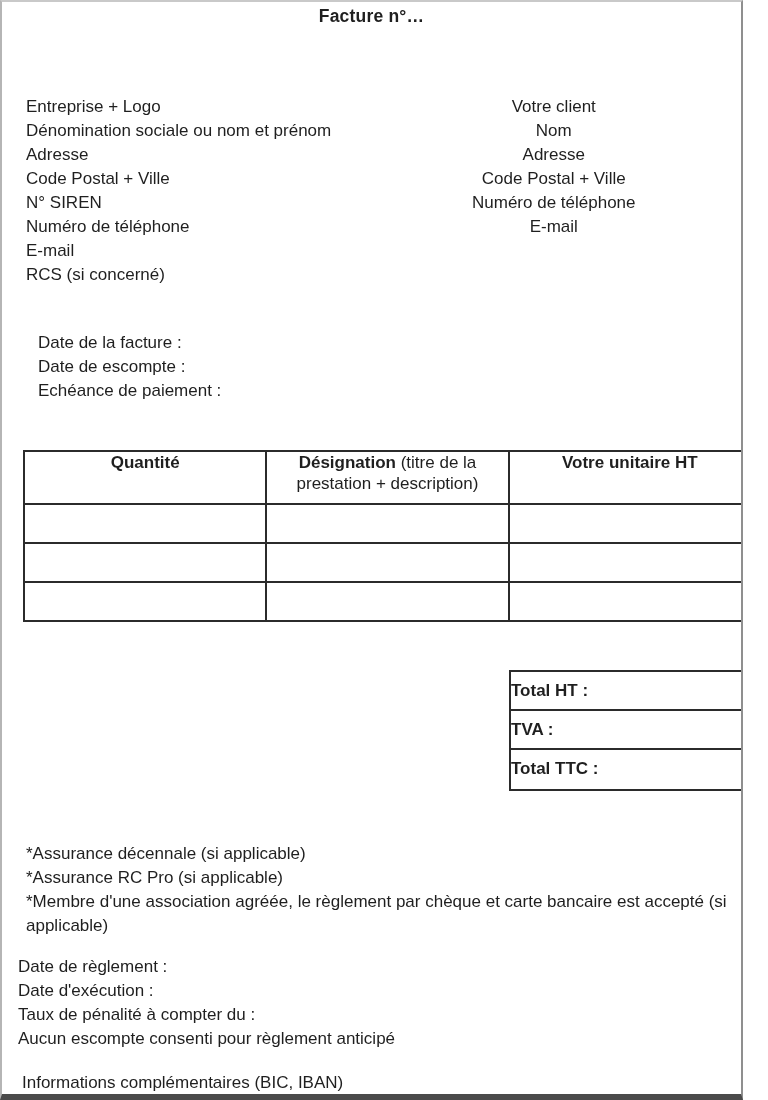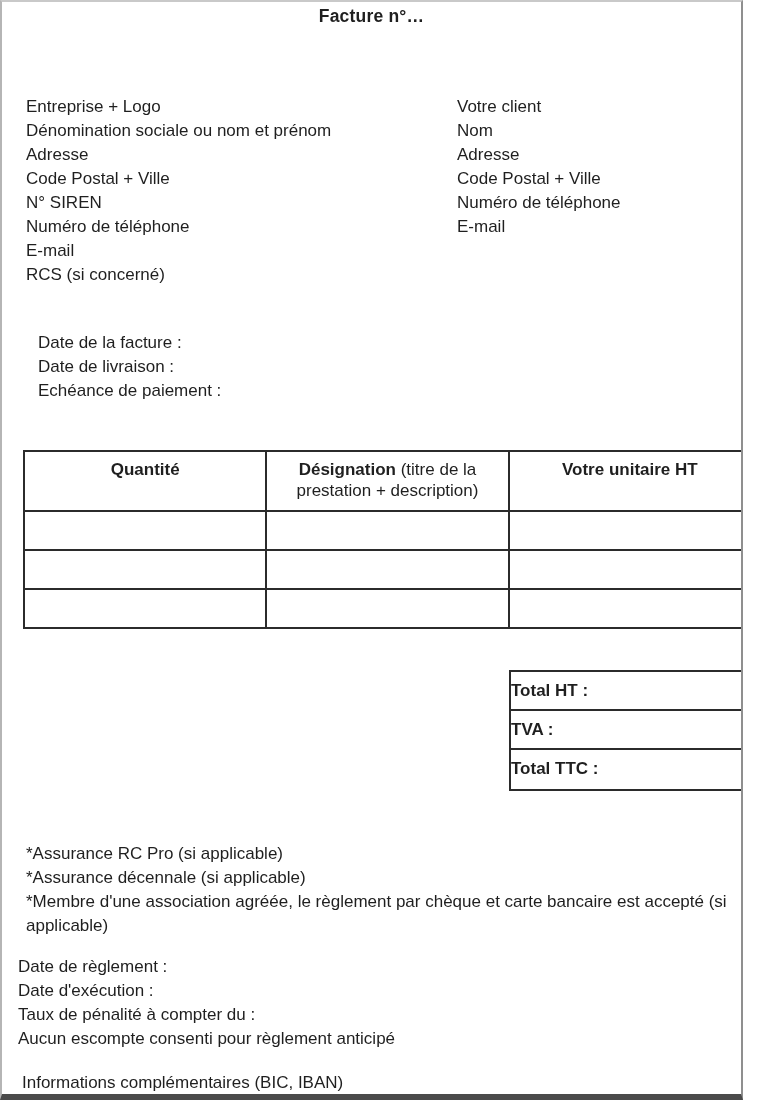--- a/index.html
+++ b/index.html
@@ -34,21 +34,21 @@
   }
   .text-block {
     position: absolute;
     line-height: 24px;
     white-space: nowrap;
   }
   .text-block.wrap {
     white-space: normal;
   }
   .seller-block   { left: 24px;  top: 93px; }
-  .client-block   { left: 455px; top: 93px; }
+  .client-block   { left: 470px; top: 93px; text-align: center; }
   .dates-block    { left: 36px;  top: 329px; }
   .notes-block    { left: 24px;  top: 840px; width: 714px; }
   .payment-block  { left: 16px;  top: 953px; }
   .footer-block   { left: 20px;  top: 1069px; }
 
   table.items {
     position: absolute;
     left: 21px;
     top: 448px;
     width: 729px;
@@ -57,21 +57,20 @@
   }
   table.items th,
   table.items td {
     border: 2px solid #2b2b2b;
     font-size: 17px;
     padding: 0;
   }
   table.items th {
     height: 51px;
     vertical-align: top;
-    padding-top: 7px;
     font-weight: normal;
     text-align: center;
     line-height: 21px;
     margin-top: 40px;
   }
   table.items th .th-bold { font-weight: bold; }
   table.items td {
     height: 37px;
     background: #ffffff;
   }
@@ -115,21 +114,21 @@
     <div>Votre client</div>
     <div>Nom</div>
     <div>Adresse</div>
     <div>Code Postal + Ville</div>
     <div>Numéro de téléphone</div>
     <div>E-mail</div>
   </div>
 
   <div class="text-block dates-block">
     <div>Date de la facture :</div>
-    <div>Date de livraison :</div>
+    <div>Date de escompte :</div>
     <div>Echéance de paiement :</div>
   </div>
 
   <table class="items">
     <thead>
       <tr>
         <th>
           <span class="th-bold">Quantité</span><span></span>
         </th>
         <th>
@@ -159,22 +158,22 @@
     </tbody>
   </table>
 
   <div class="totals-box">
     <div class="totals-row">Total HT :</div>
     <div class="totals-row">TVA :</div>
     <div class="totals-row">Total TTC :</div>
   </div>
 
   <div class="text-block wrap notes-block">
+    <div>*Assurance décennale (si applicable)</div>
     <div>*Assurance RC Pro (si applicable)</div>
-    <div>*Assurance décennale (si applicable)</div>
     <div>*Membre d'une association agréée, le règlement par chèque et carte bancaire est accepté (si applicable)</div>
   </div>
 
   <div class="text-block payment-block">
     <div>Date de règlement :</div>
     <div>Date d'exécution :</div>
     <div>Taux de pénalité à compter du :</div>
     <div>Aucun escompte consenti pour règlement anticipé</div>
   </div>
 

